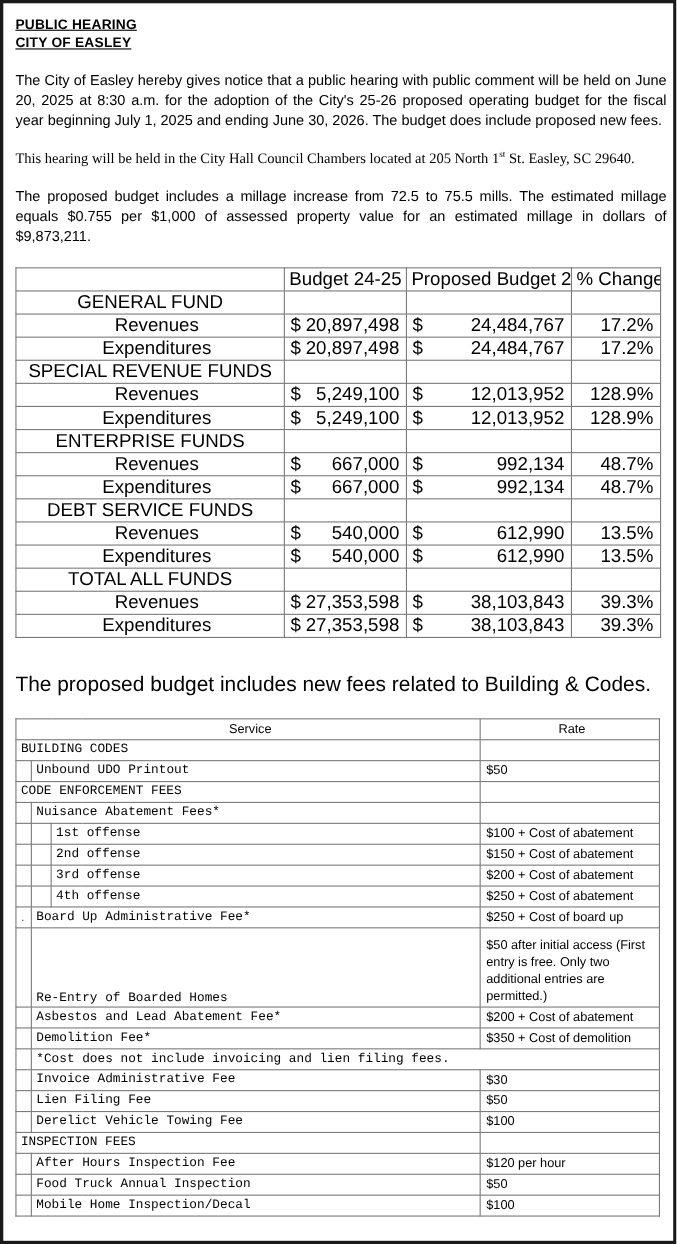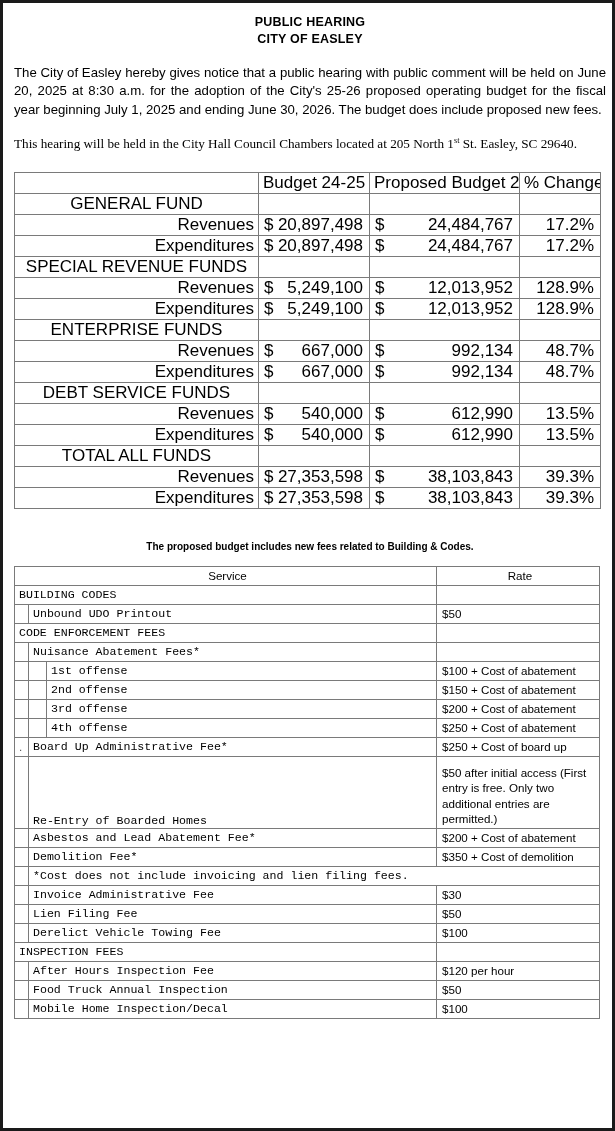--- a/index.html
+++ b/index.html
@@ -22,26 +22,27 @@
   }
   #inner {
     position: absolute;
     left: 11px;
     top: 5px;
     width: 592px;
   }
 
   
   .title-block {
-    text-align: center;
+    text-align: left;
     font-weight: bold;
     font-size: 12.5px;
     line-height: 17px;
     letter-spacing: 0.2px;
     margin-top: 6px;
+    text-decoration: underline;
   }
 
   
   .para {
     font-size: 13.2px;
     line-height: 18.4px;
     text-align: justify;
     margin-top: 16px;
   }
   .para.tight { text-align: left; font-family: Liberation Serif, serif; }
@@ -69,39 +70,38 @@
     font-weight: normal;
     white-space: nowrap;
     overflow: hidden;
   }
   #budget-table .col-label { width: 244px; }
   #budget-table .col-b1 { width: 111px; }
   #budget-table .col-b2 { width: 150px; }
   #budget-table .col-pct { width: 81px; }
   #budget-table thead td { text-align: center; }
   #budget-table .grp { text-align: center; }
-  #budget-table .sub { text-align: right; padding-left: 16px; }
+  #budget-table .sub { text-align: center; padding-left: 16px; }
   #budget-table .money {
     position: relative;
     text-align: right;
     padding-right: 6px;
   }
   #budget-table .money .cur {
     position: absolute;
     left: 5px;
     top: 0;
   }
   #budget-table .pct { text-align: right; padding-right: 6px; }
 
   
   .fees-intro {
-    text-align: center;
-    font-size: 10px;
+    text-align: left;
+    font-size: 19px;
     margin-top: 32px;
-    font-weight: bold;
   }
 
   
   #fees-table {
     width: 586px;
     margin-top: 14px;
     font-size: 11.6px;
   }
   #fees-table td {
     border: 1px solid #7a7a7a;
@@ -142,20 +142,21 @@
 
     <div class="title-block">
       <div>PUBLIC HEARING</div>
       <div>CITY OF EASLEY</div>
     </div>
 
     <p class="para">The City of Easley hereby gives notice that a public hearing with public comment will be held on June 20, 2025 at 8:30 a.m. for the adoption of the City's 25-26 proposed operating budget for the fiscal year beginning July 1, 2025 and ending June 30, 2026.  The budget does include proposed new fees.</p>
 
     <p class="para tight"><span>This hearing will be held in the City Hall Council Chambers located at 205 North 1</span><sup>st</sup><span> St. Easley, SC 29640.</span></p>
 
+    <p class="para">The proposed budget includes a millage increase from 72.5 to 75.5 mills. The estimated millage equals $0.755 per $1,000 of assessed property value for an estimated millage in dollars of $9,873,211.</p>
 
     <table id="budget-table">
       <colgroup>
         <col class="col-label">
           <col class="col-b1">
           <col class="col-b2">
           <col class="col-pct">
       </colgroup>
       <thead>
         <tr>

